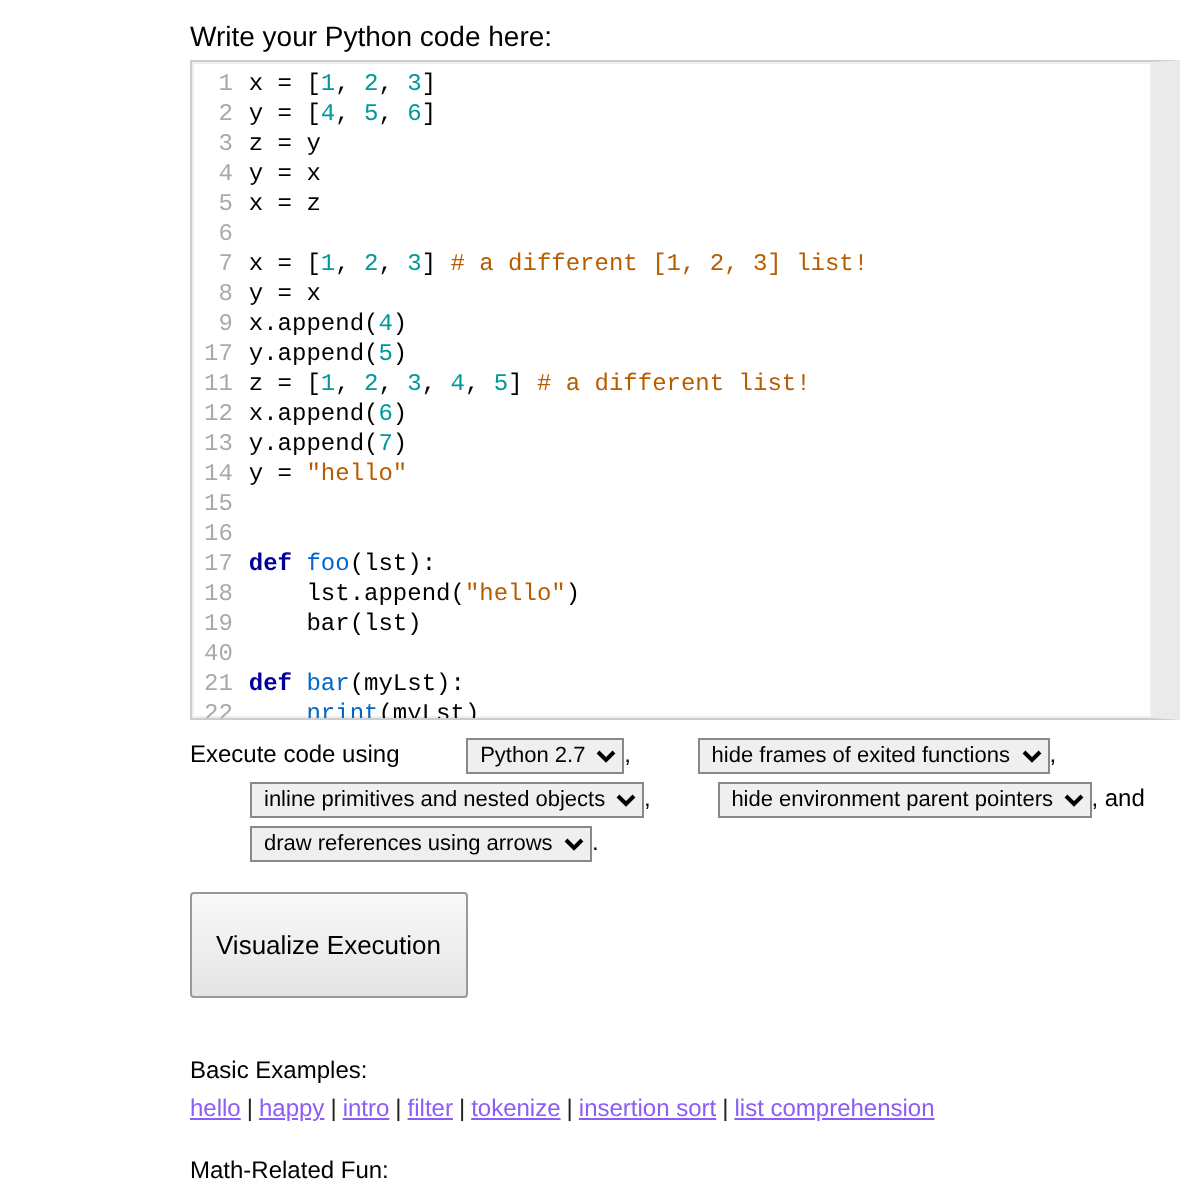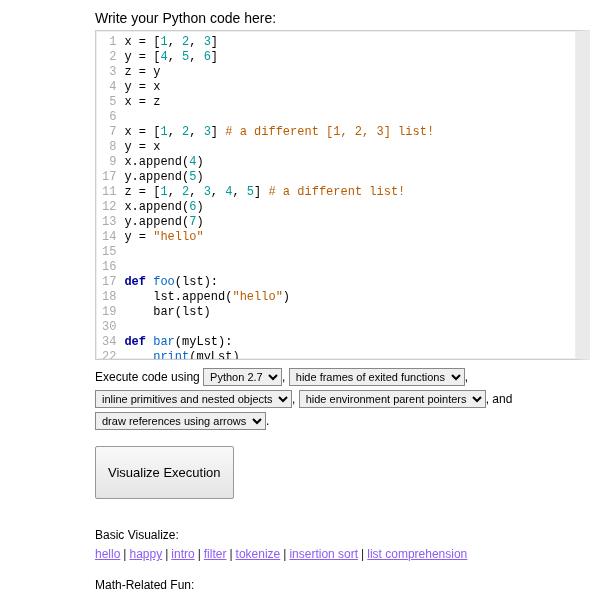--- a/index.html
+++ b/index.html
@@ -52,20 +52,21 @@
 .controls {
   margin-top: 6px;
   font-size: 12px;
   line-height: 22px;
 }
 select {
   font-size: 11px;
   background: #efefef;
   border: 1px solid #888;
   padding: 1px 2px;
+  margin-left: 30px;
 }
 .vis-btn {
   margin: 14px 0 18px;
   font-size: 13px;
   padding: 18px 12px;
   background: linear-gradient(#f9f9f9,#e4e4e4);
   border: 1px solid #999;
   border-radius: 2px;
   cursor: pointer;
 }
@@ -105,42 +106,42 @@
         <div>17</div>
         <div>11</div>
         <div>12</div>
         <div>13</div>
         <div>14</div>
         <div>15</div>
         <div>16</div>
         <div>17</div>
         <div>18</div>
         <div>19</div>
-        <div>30</div>
-        <div>34</div>
+        <div>40</div>
+        <div>21</div>
         <div>22</div>
       </div>
     <div class="code" id="code"><div>x = [<span class="nm">1</span>, <span class="nm">2</span>, <span class="nm">3</span>]</div><div>y = [<span class="nm">4</span>, <span class="nm">5</span>, <span class="nm">6</span>]</div><div>z = y</div><div>y = x</div><div>x = z</div><div>&nbsp;</div><div>x = [<span class="nm">1</span>, <span class="nm">2</span>, <span class="nm">3</span>] <span class="cm"># a different [1, 2, 3] list!</span></div><div>y = x</div><div>x.append(<span class="nm">4</span>)</div><div>y.append(<span class="nm">5</span>)</div><div>z = [<span class="nm">1</span>, <span class="nm">2</span>, <span class="nm">3</span>, <span class="nm">4</span>, <span class="nm">5</span>] <span class="cm"># a different list!</span></div><div>x.append(<span class="nm">6</span>)</div><div>y.append(<span class="nm">7</span>)</div><div>y = <span class="str">"hello"</span></div><div>&nbsp;</div><div>&nbsp;</div><div><span class="kw">def</span> <span class="fn">foo</span>(lst):</div><div>    lst.append(<span class="str">"hello"</span>)</div><div>    bar(lst)</div><div>&nbsp;</div><div><span class="kw">def</span> <span class="fn">bar</span>(myLst):</div><div>    <span class="fn">nrint</span>(myLst)</div></div>
   </div>
 </div>
 
 <div class="controls">
   <span>Execute code using</span>
   <select><option>Python 2.7</option></select><span>,</span>
   <select><option>hide frames of exited functions</option></select><span>,</span><br>
   <select><option>inline primitives and nested objects</option></select><span>,</span>
   <select><option>hide environment parent pointers</option></select><span>, and</span><br>
   <select><option>draw references using arrows</option></select><span>.</span>
 </div>
 
 <button class="vis-btn">Visualize Execution</button>
 
 <div id="sections">
     <div class="section">
-      <div class="section-title">Basic Visualize:</div>
+      <div class="section-title">Basic Examples:</div>
       <div class="links"><a href="#" class="lk">hello</a><span class="sep">|</span><a href="#" class="lk">happy</a><span class="sep">|</span><a href="#" class="lk">intro</a><span class="sep">|</span><a href="#" class="lk">filter</a><span class="sep">|</span><a href="#" class="lk">tokenize</a><span class="sep">|</span><a href="#" class="lk">insertion sort</a><span class="sep">|</span><a href="#" class="lk">list comprehension</a></div>
     </div>
     <div class="section">
       <div class="section-title">Math-Related Fun:</div>
     </div>
   </div>
 
 
 
 

